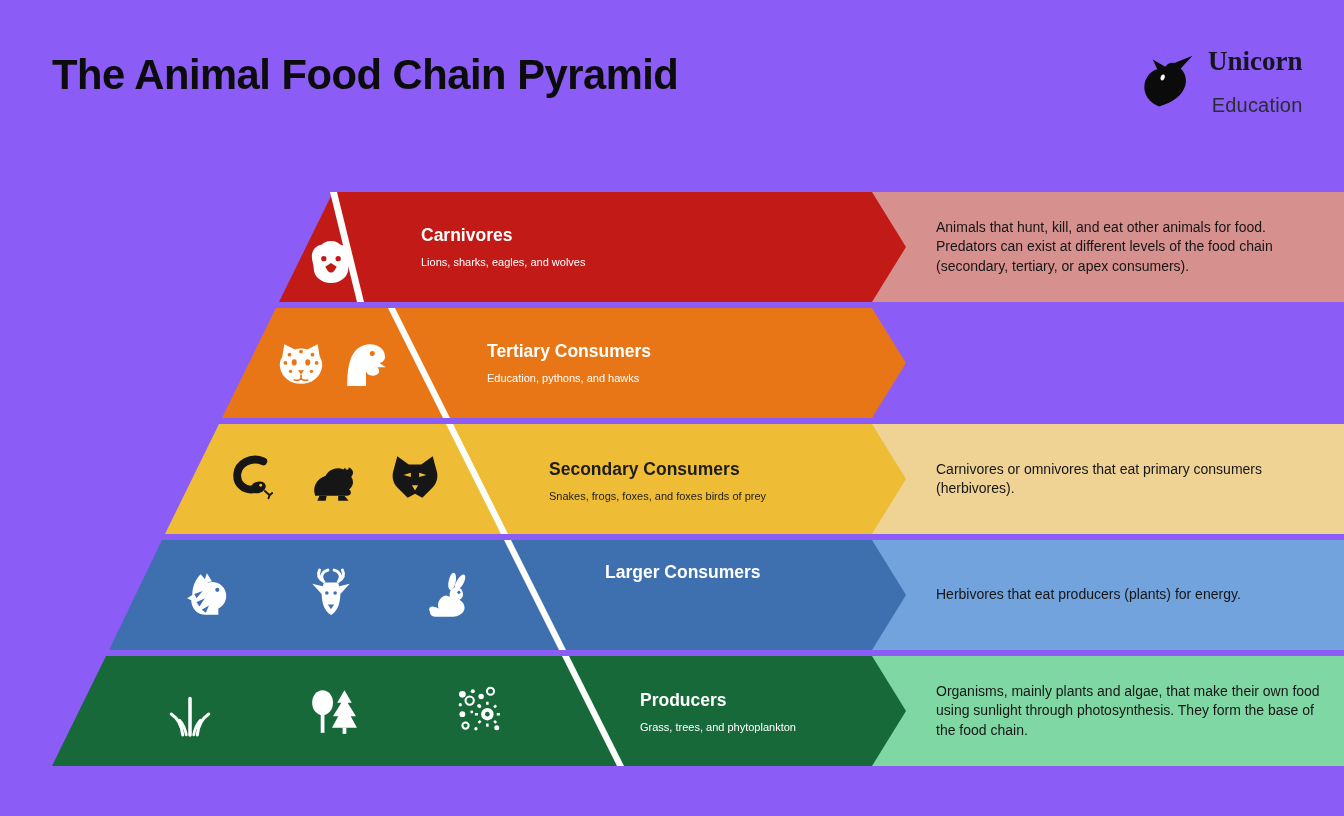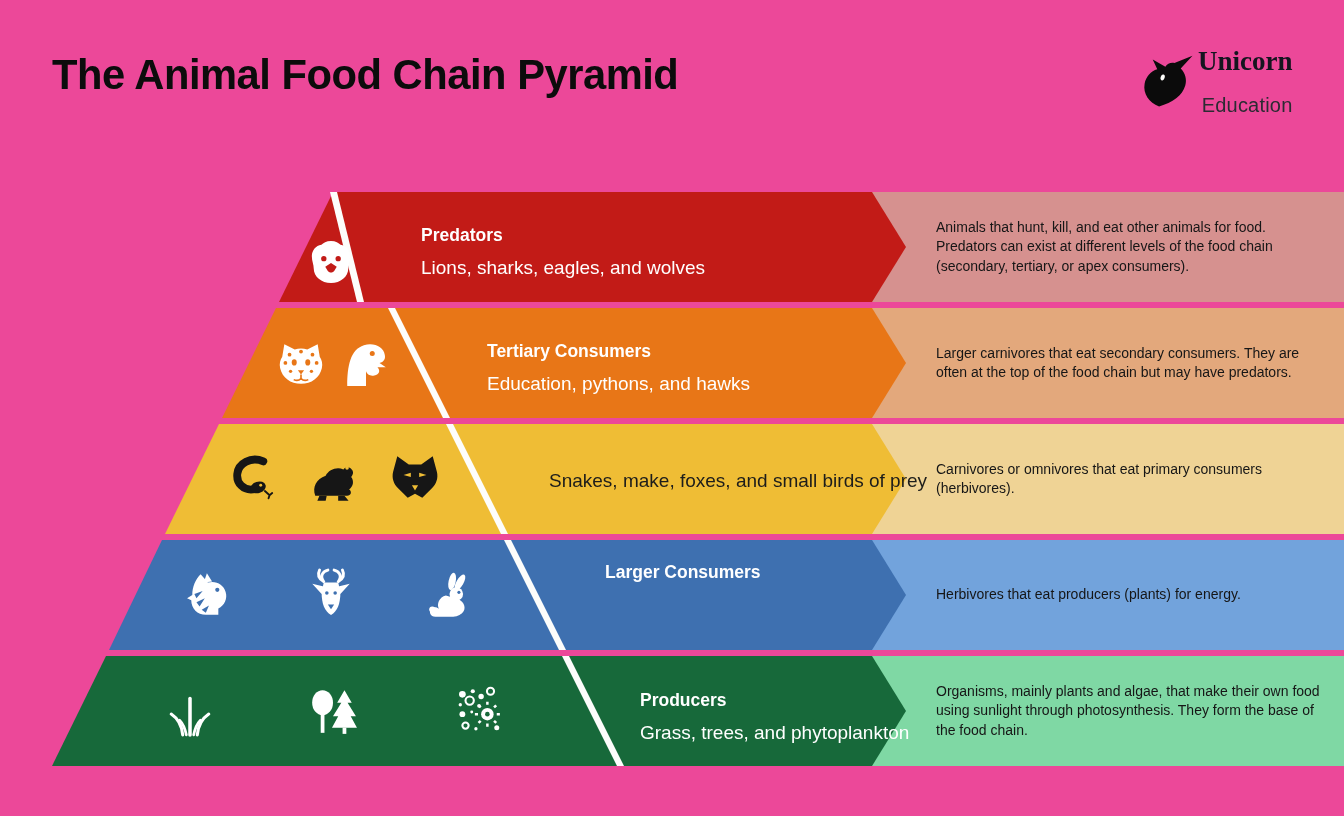--- a/index.html
+++ b/index.html
@@ -1,41 +1,41 @@
 <!DOCTYPE html>
 <html><head>
 <meta charset="utf-8">
 <style>
   html,body{margin:0;padding:0;width:1344px;height:816px;overflow:hidden;
     font-family:"Liberation Sans",sans-serif;background:#FDFDFB;}
-  .canvas{position:relative;width:1344px;height:816px;background:#ec4899;}
+  .canvas{position:relative;width:1344px;height:816px;background:#8b5cf6;}
 
   
   .page-title{position:absolute;left:52px;top:50px;margin:0;font-size:43px;
     font-weight:bold;letter-spacing:-.5px;color:#0c0c0c;transform:scaleX(.97);
     transform-origin:left;}
-  .brand{position:absolute;left:1140px;top:48px;display:flex;align-items:center;}
+  .brand{position:absolute;left:1140px;top:48px;display:flex;align-items:center;gap:10px;}
   .brand-icon{color:#0b0b0b;display:block;line-height:0;}
   .brand-name{font-family:"Liberation Serif",serif;font-weight:bold;font-size:27px;
     line-height:1.02;color:#15151f;}
   .brand-tagline{font-size:20px;color:#2b2b33;letter-spacing:.2px;margin-top:18px;text-align:right;}
 
   
   .level-row{position:absolute;left:0;width:1344px;height:110px;}
   .desc-box{position:absolute;left:872px;right:0;top:0;bottom:0;background:var(--lc);
     display:flex;align-items:center;}
   .desc{margin:0 0 0 64px;width:388px;font-size:14px;line-height:1.36;color:#161616;}
   .band-svg{position:absolute;left:0;top:0;display:block;}
   .band-poly{fill:var(--c);}
   .divider-poly{fill:#FDFDFB;}
   .icon{position:absolute;color:#fff;line-height:0;}
   .icons-dark .icon{color:#161616;}
   .band-label{position:absolute;}
   .band-title{font-size:17.5px;font-weight:bold;color:var(--tc);}
-  .band-sub{margin-top:9px;font-size:19px;line-height:1.35;color:var(--tc);
+  .band-sub{margin-top:9px;font-size:11px;line-height:1.35;color:var(--tc);
     white-space:pre-line;}
 </style>
 </head>
 <body>
 
 <div class="canvas">
 
   <h1 class="page-title">The Animal Food Chain Pyramid</h1>
 
   <div class="brand">
@@ -61,29 +61,26 @@
     </svg>
     <span class="icon" style="left:308px;top:47px;">
       <svg width="46" height="46" viewBox="0 0 48 48">
         <path fill="currentColor" d="M24 2c5 0 8 2 10 4 6 1 10 6 10 12 0 5-2 9-2 13 0 8-8 15-18 15S6 39 6 31c0-4-2-8-2-13C4 12 8 7 14 6c2-2 5-4 10-4z"></path>
         <circle fill="var(--c)" cx="16.5" cy="20.5" r="2.8"></circle>
         <circle fill="var(--c)" cx="31.5" cy="20.5" r="2.8"></circle>
         <path fill="var(--c)" d="M24 25l6 4-2.5 4c-1.5 2.5-5.5 2.5-7 0L18 29z"></path>
       </svg>
     </span>
     <div class="band-label" style="left:421px;top:33px;">
-      <div class="band-title">Predators</div>
+      <div class="band-title">Carnivores</div>
       <div class="band-sub">Lions, sharks, eagles, and wolves</div>
     </div>
   </section>
 
   <section class="level-row" style="top: 308px; --c: #E87617; --lc: #E3A87C; --tc: #FFFFFF;">
-    <div class="desc-box">
-      <p class="desc">Larger carnivores that eat secondary consumers. They are often at the top of the food chain but may have predators.</p>
-    </div>
     <svg class="band-svg" width="906" height="110" viewBox="0 0 906 110">
       <polygon class="band-poly" points="276,0 872,0 906,55 872,110 222,110"></polygon>
       <polygon class="divider-poly" points="388,0 395,0 450,110 443,110"></polygon>
     </svg>
     <span class="icon" style="left:276px;top:31px;">
       <svg width="50" height="50" viewBox="0 0 48 48">
         <path fill="currentColor" d="M8 5l10 5c2-.7 4-1 6-1s4 .3 6 1l10-5 2 12c2 3 3 7 2 11-2 9-10 15-20 15S6 37 4 28c-1-4 0-8 2-11z"></path>
         <g fill="var(--c)">
           <circle cx="13" cy="15" r="1.8"></circle>
             <circle cx="35" cy="15" r="1.8"></circle>
@@ -134,21 +131,22 @@
         <circle fill="var(--c)" cx="36.5" cy="12.5" r="1.7"></circle>
       </svg>
     </span>
     <span class="icon" style="left:390px;top:29px;">
       <svg width="50" height="50" viewBox="0 0 48 48">
         <path fill="currentColor" d="M7 3l11 8h12L41 3l4 15c1.5 6-.5 12-5 16l-9 9-7-4-7 4-9-9C3.5 30 1.5 24 3 18z"></path>
         <path fill="var(--c)" d="M13 21l7-2v4zM35 21l-7-2v4zM21 31h6l-3 5z"></path>
       </svg>
     </span>
     <div class="band-label" style="left:549px;top:35px;">
-      <div class="band-sub">Snakes, make, foxes, and small birds of prey</div>
+      <div class="band-title">Secondary Consumers</div>
+      <div class="band-sub">Snakes, frogs, foxes, and foxes birds of prey</div>
     </div>
   </section>
 
   <section class="level-row" style="top: 540px; --c: #3E70B0; --lc: #72A3DC; --tc: #FFFFFF;">
     <div class="desc-box">
       <p class="desc">Herbivores that eat producers (plants) for energy.</p>
     </div>
     <svg class="band-svg" width="906" height="110" viewBox="0 0 906 110">
       <polygon class="band-poly" points="162,0 872,0 906,55 872,110 109,110"></polygon>
       <polygon class="divider-poly" points="504,0 511,0 566,110 559,110"></polygon>

